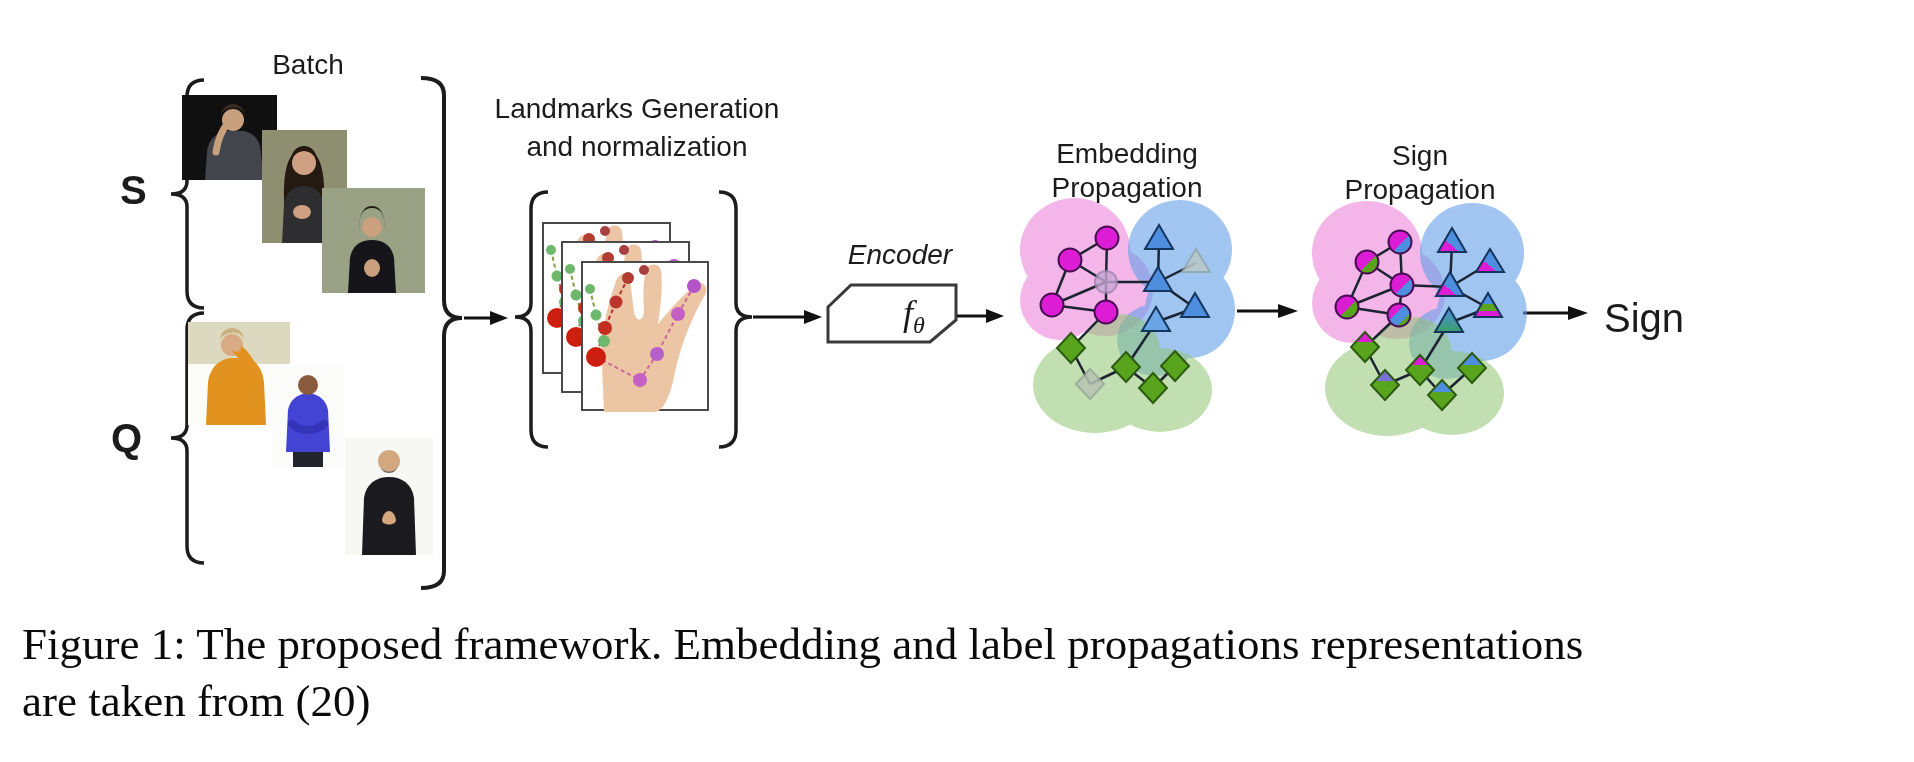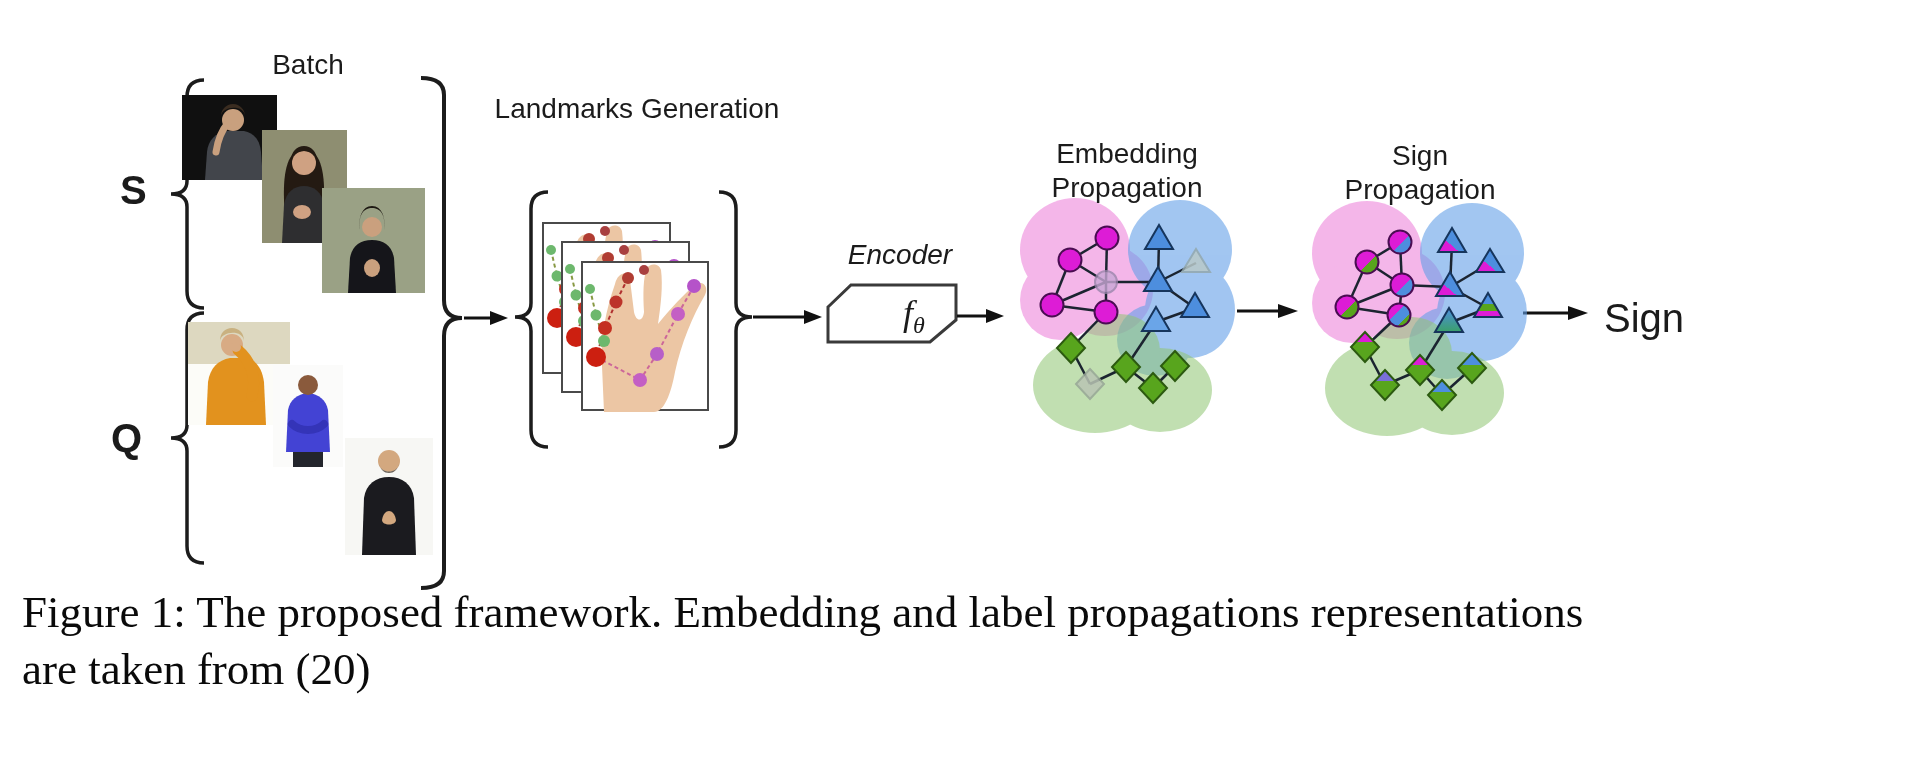--- a/index.html
+++ b/index.html
@@ -7,21 +7,21 @@
          font-family:"Liberation Sans",sans-serif;color:#1a1a1a;padding-left:35px;}
   .stage svg{position:absolute;left:0;top:0;}
   .lbl{position:absolute;white-space:nowrap;color:#1b1b1b;}
   .lbl.center{transform:translateX(-50%);text-align:center;}
   .diag{font-size:28px;line-height:34px;}
   .two-line{white-space:normal;}
   .setlbl{font-size:40px;font-weight:bold;}
   .sign{font-size:40px;margin-top:7px;}
   .fsym{font-family:"Liberation Serif",serif;font-style:italic;font-size:36px;margin-left:20px;}
   .fsym sub{font-size:24px;font-style:italic;}
-  .caption{position:absolute;left:22px;top:584px;width:1860px;
+  .caption{position:absolute;left:22px;top:616px;width:1860px;
            font-family:"Liberation Serif",serif;font-size:45px;line-height:57px;color:#0a0a0a;}
 </style>
 </head>
 <body>
 
 <div class="stage">
 
 <svg width="1914" height="762" viewBox="0 0 1914 762">
   <defs>
     <linearGradient id="g_mb" x1="0" y1="0" x2="1" y2="1">
@@ -300,20 +300,21 @@
 </svg>
 
 <div class="lbl diag center" style="left:308px;top:48px;">Batch</div>
 
 <div class="lbl setlbl" style="left:120px;top:168px;">S</div>
 
 <div class="lbl setlbl" style="left:111px;top:416px;">Q</div>
 
 <div class="lbl diag center two-line" style="left:637px;top:90px;line-height:38px;">
   <div>Landmarks Generation</div>
+  <div>and normalization</div>
 </div>
 
 <div class="lbl diag center" style="left:900px;top:238px;font-style:italic;">Encoder</div>
 
 <div class="lbl fsym center" style="left:894px;top:292px;">
   <span>f</span><sub>θ</sub>
 </div>
 
 <div class="lbl diag center two-line" style="left:1127px;top:137px;line-height:34px;">
   <div>Embedding</div>

